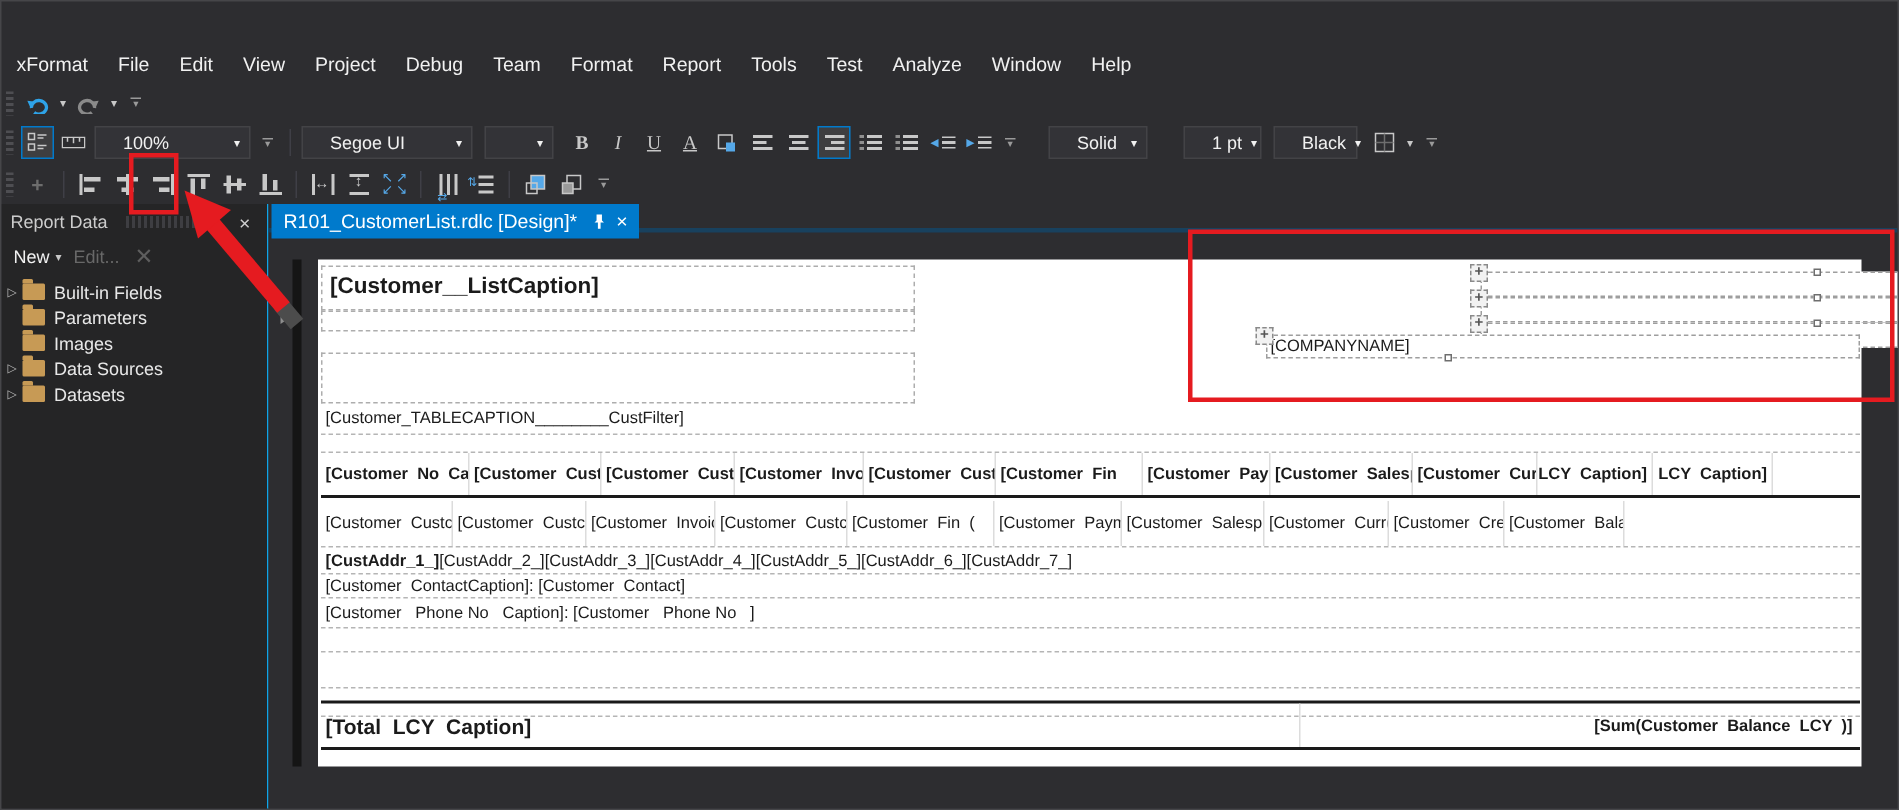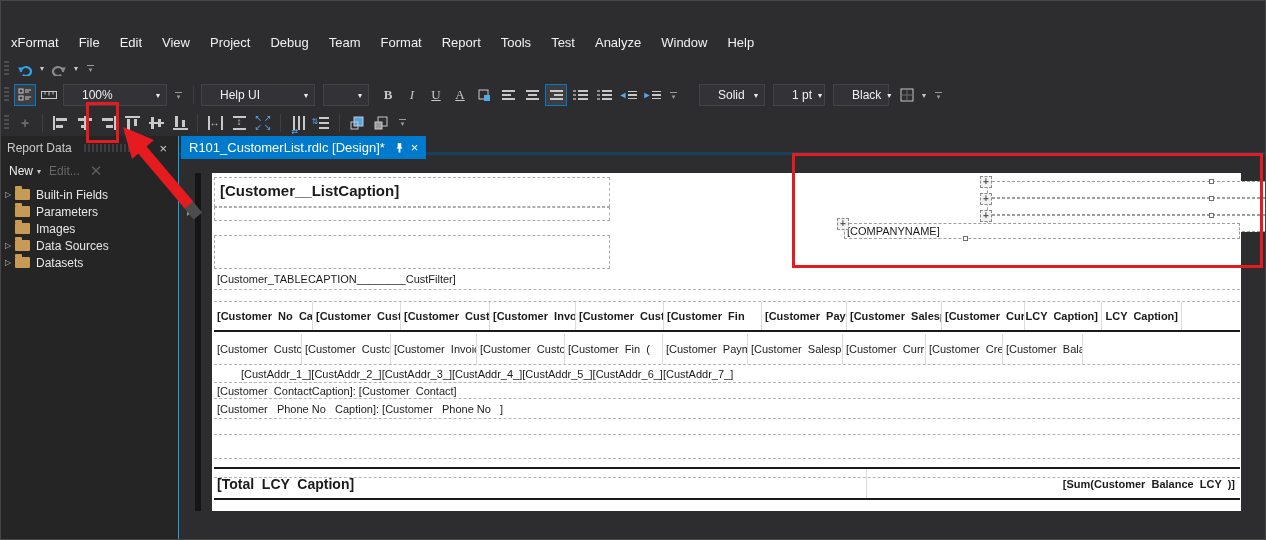--- a/index.html
+++ b/index.html
@@ -109,21 +109,21 @@
   .c0{width:99px}.c1{width:88px}.c2{width:89px}.c3{width:86px}.c4{width:88px}.c5{width:98px}
   .c6{width:85px}.c7{width:95px}.c8{width:83px}.c9{width:77px}.c10{width:80px}
   .c11{width:58px;border-right:none}
   #rowhdr { top:128px; height:31px; border-top:1px dashed #B5B5B5; border-bottom:2px solid #1A1A1A; }
   #rowhdr .cell { font-weight:bold; }
   #rowhdr .c9,#rowhdr .c10 { justify-content:flex-end; padding-right:3px; }
   #rowdata { top:161px; height:31px; border-bottom:1px dashed #B5B5B5; }
   .lnrow { position:absolute; left:2px; width:1026px; border-bottom:1px dashed #B5B5B5;
     font-size:11px; display:flex; align-items:center; padding-left:3px; white-space:pre; }
   #rowaddr { top:192px; height:18px; }
-  #rowaddr .bd { font-weight:normal;margin-left:24px; }
+  #rowaddr .bd { font-weight:bold; }
   #rowcontact { top:210px; height:16px; }
   #rowphone { top:226px; height:20px; }
   #solid1 { position:absolute; left:2px; top:294px; width:1026px; border-top:2px solid #1A1A1A; }
   #rowtotal { position:absolute; left:2px; top:296px; width:1026px; height:31px; border-bottom:2px solid #1A1A1A; display:flex; }
   #rowtotal .lc { width:653px; border-right:1px solid #DCDCDC; display:flex; align-items:center;
     font-weight:bold; font-size:14px; padding-left:3px; white-space:pre; }
   #rowtotal .rc { flex:1; display:flex; align-items:center; justify-content:flex-end;
     font-weight:bold; font-size:11px; padding-right:5px; white-space:pre; }
 
   
@@ -195,21 +195,21 @@
     <span class="combo" style="width:104px">
       <span class="val">100%</span>
       <span class="ca">▾</span>
     </span>
     <span class="ovf">
         <b></b>
         <i>▾</i>
       </span>
     <span class="sep"></span>
     <span class="combo" style="width:114px">
-      <span class="val">Help UI</span>
+      <span class="val">Segoe UI</span>
       <span class="ca">▾</span>
     </span>
     <span class="combo" style="width:46px;margin-left:6px">
       <span class="val"></span>
       <span class="ca">▾</span>
     </span>
     <span class="tbtn" style="margin-left:6px">
         <span class="fmt b">B</span>
       </span>
     <span class="tbtn">
@@ -283,21 +283,21 @@
         </span>
       </span>
     <span class="ovf">
         <b></b>
         <i>▾</i>
       </span>
     <span class="combo" style="width:66px;margin-left:16px">
       <span class="val">Solid</span>
       <span class="ca">▾</span>
     </span>
-    <span class="combo" style="width:52px;margin-left:6px">
+    <span class="combo" style="width:52px;margin-left:22px">
       <span class="val">1 pt</span>
       <span class="ca">▾</span>
     </span>
     <span class="combo" style="width:56px;margin-left:6px">
       <span class="val">Black</span>
       <span class="ca">▾</span>
     </span>
     <span class="tbtn" style="margin-left:5px">
       <svg width="14" height="14" viewBox="0 0 14 14">
         <rect x="1" y="1" width="12" height="12" fill="none" stroke="#C8C8C8"></rect>

